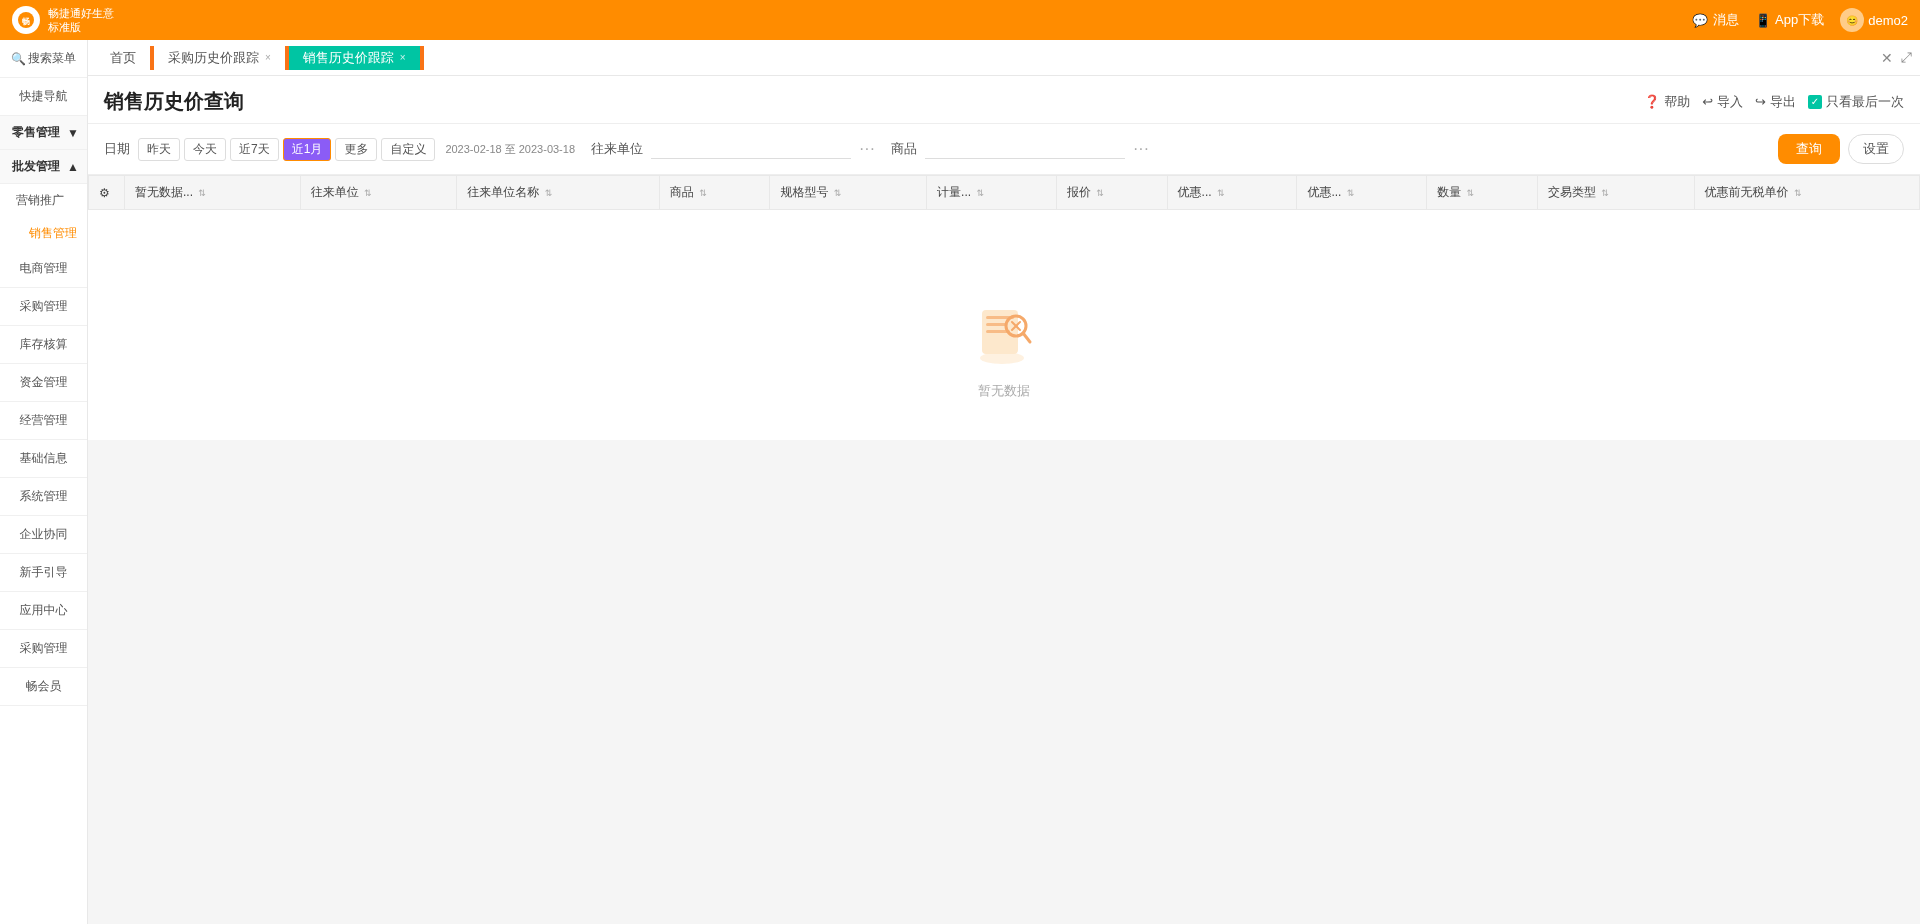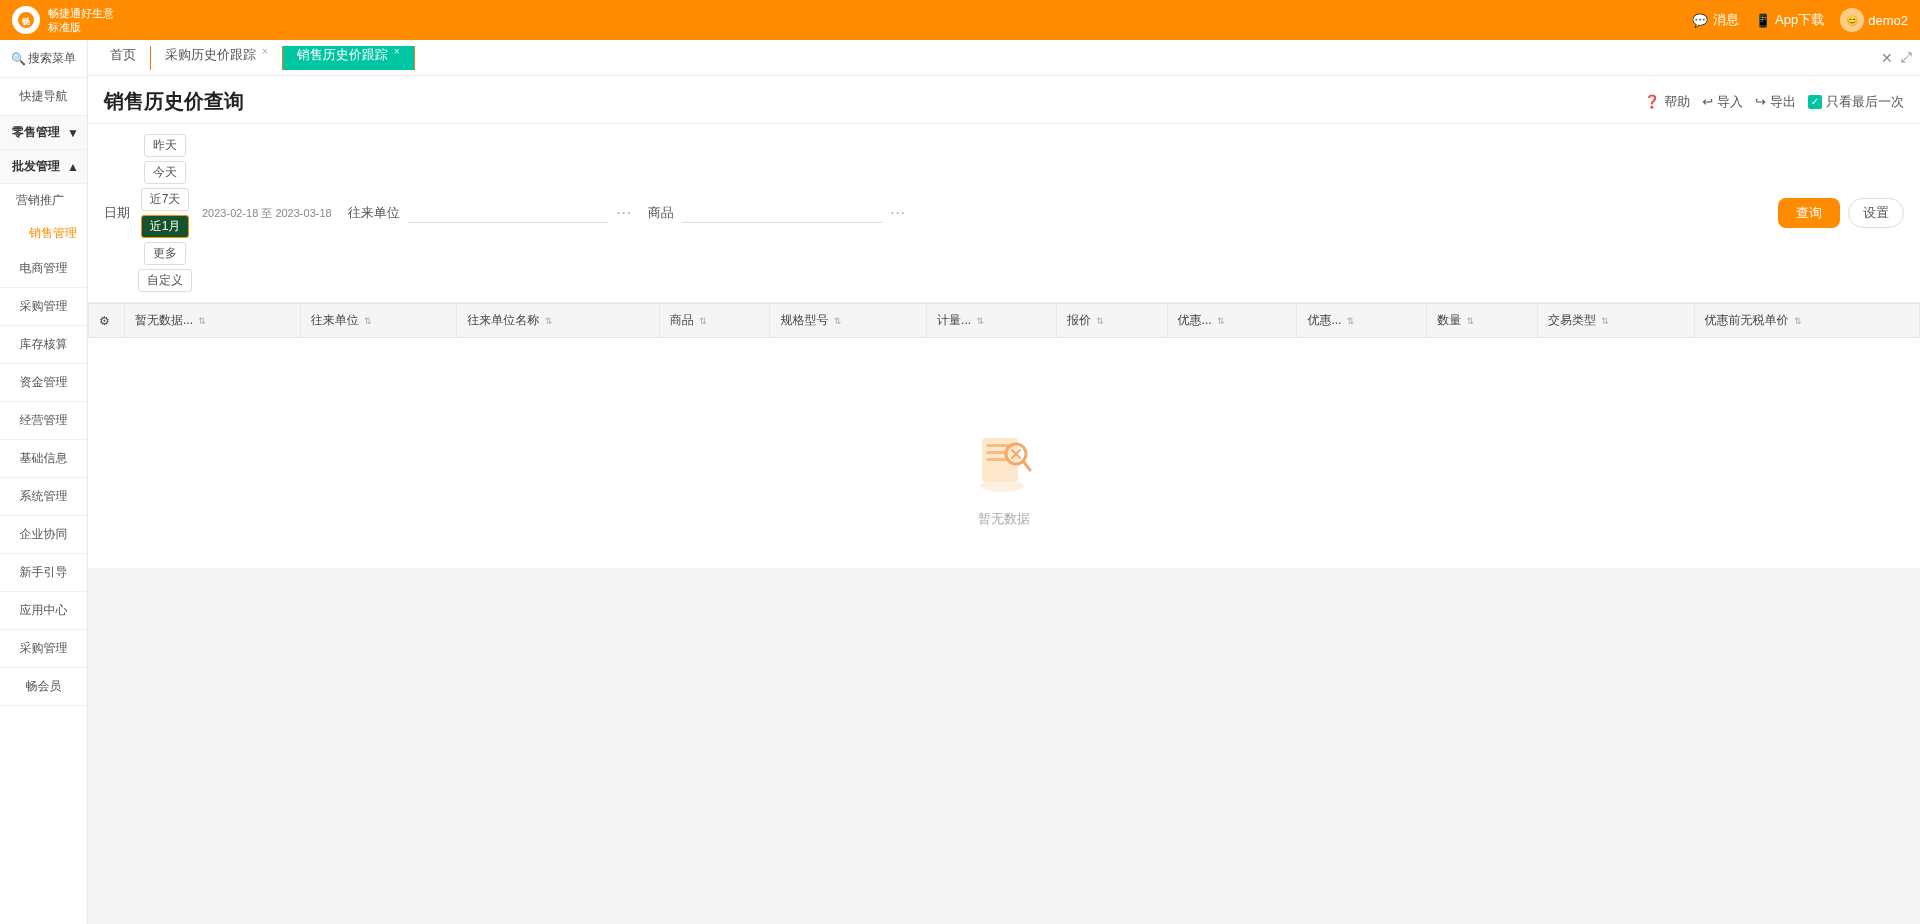--- a/index.html
+++ b/index.html
@@ -124,28 +124,28 @@
     .tab-bar {
       display: flex;
       align-items: center;
       background: #fff;
       border-bottom: 1px solid #e8e8e8;
       height: 36px;
       padding: 0 8px;
     }
     .tab {
       display: flex;
-      align-items: flex-start;
+      align-items: center;
       padding: 0 14px;
       height: 24px;
       font-size: 13px;
       cursor: pointer;
       color: #555;
       gap: 6px;
-      border-right: 1px solid #f97316;
+      border-right: 4px solid #f97316;
     }
     .tab.active {
       background: #00c5a3;
       color: #fff;
       border-radius: 0;
     }
     .tab.home {
       color: #555;
     }
     .tab .close-btn {
@@ -229,33 +229,32 @@
     }
     .filter-label {
       color: #555;
       font-size: 13px;
       white-space: nowrap;
     }
     .date-options {
       display: flex;
       align-items: center;
       gap: 4px;
-      flex-direction: column;
     }
     .date-btn {
       padding: 2px 8px;
       border: 1px solid #ddd;
       border-radius: 3px;
       background: #fff;
       cursor: pointer;
       font-size: 12px;
       color: #555;
     }
     .date-btn.active {
-      background: #14532d;
+      background: #8b5cf6;
       color: #fff;
       border-color: #ff8c00;
     }
     .filter-input {
       border: none;
       border-bottom: 1px solid #ddd;
       outline: none;
       padding: 2px 4px;
       font-size: 13px;
       width: 200px;

